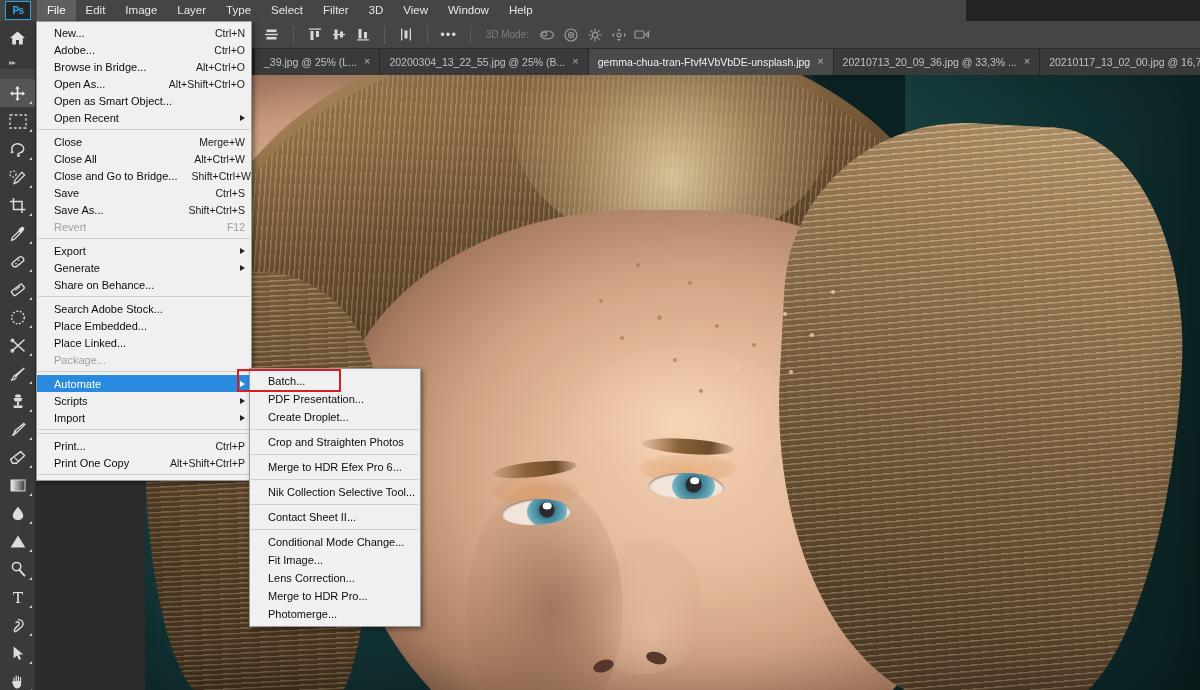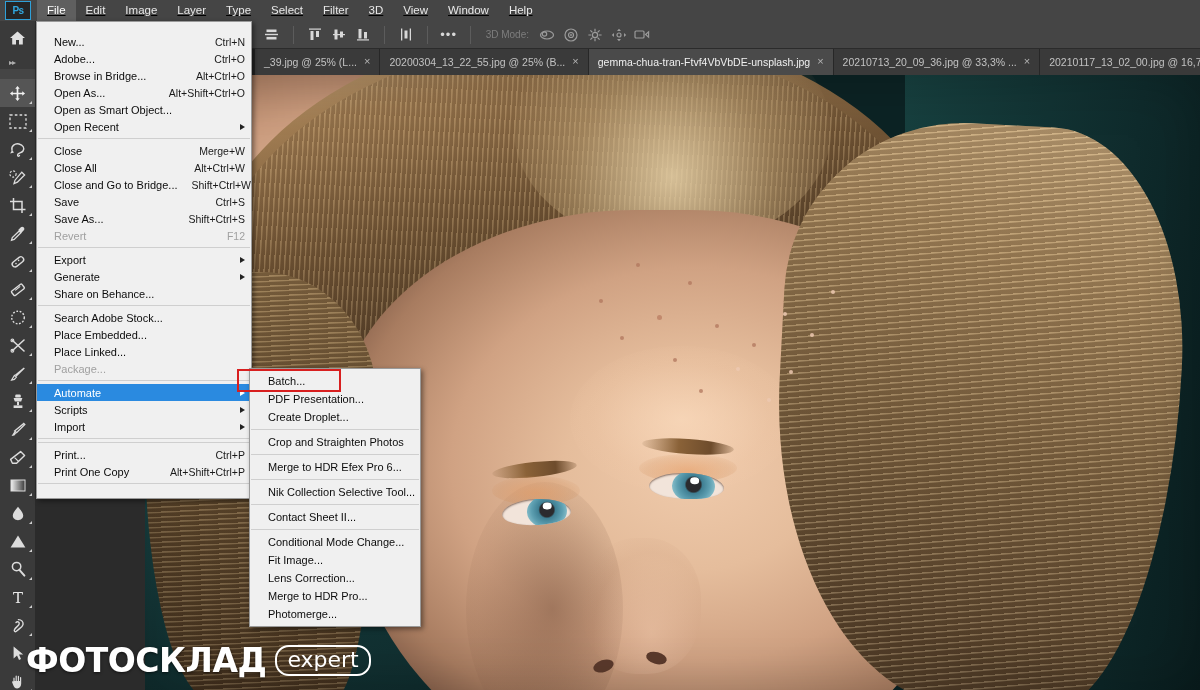--- a/index.html
+++ b/index.html
@@ -5,31 +5,31 @@
   * { box-sizing: border-box; margin: 0; padding: 0; }
   body {
     width: 1200px; height: 690px;
     font-family: "Liberation Sans", sans-serif;
     background: #232323; overflow: hidden; position: relative;
   }
   #app { position: absolute; inset: 0; }
 
   
   .menubar {
-    position: absolute; left: 0; top: 0; width: 1200px; height: 21px;
+    position: absolute; left: 0; top: 0; width: 966px; height: 21px;
     background: #454545; display: flex; align-items: center;
   }
   .ps-logo {
     width: 26px; height: 19px; margin-left: 5px;
     background: #252525; border: 1px solid #2fa0d8;
     color: #31a8e0; font-size: 10px; font-weight: bold;
     display: flex; align-items: center; justify-content: center;
     font-family: "Liberation Sans", sans-serif; letter-spacing: -0.5px;
   }
-  .menuitems { display: flex; align-items: center; margin-left: 6px; height: 21px; text-decoration: underline; }
+  .menuitems { display: flex; align-items: center; margin-left: 6px; height: 21px; }
   .menuitem {
     color: #e8e8e8; font-size: 11.5px; padding: 0 10px; height: 21px;
     line-height: 21px; cursor: default; white-space: nowrap;
   }
   .menuitem.active { background: #5f5f5f; color: #ffffff; }
 
   
   .optionsbar {
     position: absolute; left: 36px; top: 21px; width: 1164px; height: 28px;
     background: #454545; display: flex; align-items: center;
@@ -238,21 +238,21 @@
     position: absolute; inset: 0;
     box-shadow: inset 0 0 60px rgba(0,0,0,0.22);
     pointer-events: none;
   }
 
   
   .dropdown {
     position: absolute; left: 36px; top: 21px; width: 216px;
     background: #f0f0f0; border: 1px solid #9a9a9a;
     box-shadow: 2px 2px 5px rgba(0,0,0,0.45); z-index: 40;
-    padding: 11px 0;
+    padding: 2px 0;
   }
   .mrow {
     display: flex; align-items: center; height: 17px;
     padding: 0 6px 0 17px; font-size: 11px; color: #0c0c0c;
     cursor: default; position: relative; white-space: nowrap;
   }
   .mrow .lbl { flex: 1; }
   .mrow .acc { color: #1a1a1a; font-size: 10.5px; padding-left: 14px; }
   .mrow .arrow {
     width: 0; height: 0; border-top: 3.5px solid transparent;
@@ -809,18 +809,14 @@
     <div class="mrow">
         <span class="lbl">Merge to HDR Pro...</span>
       </div>
     <div class="mrow">
         <span class="lbl">Photomerge...</span>
       </div>
   </div>
 
   <div class="hl-box"></div>
 
-  <div class="watermark">
-    <span class="wm-main">ФОТОСКЛАД</span>
-    <span class="wm-badge">expert</span>
-  </div>
 
 </div>
 
 </body></html>

